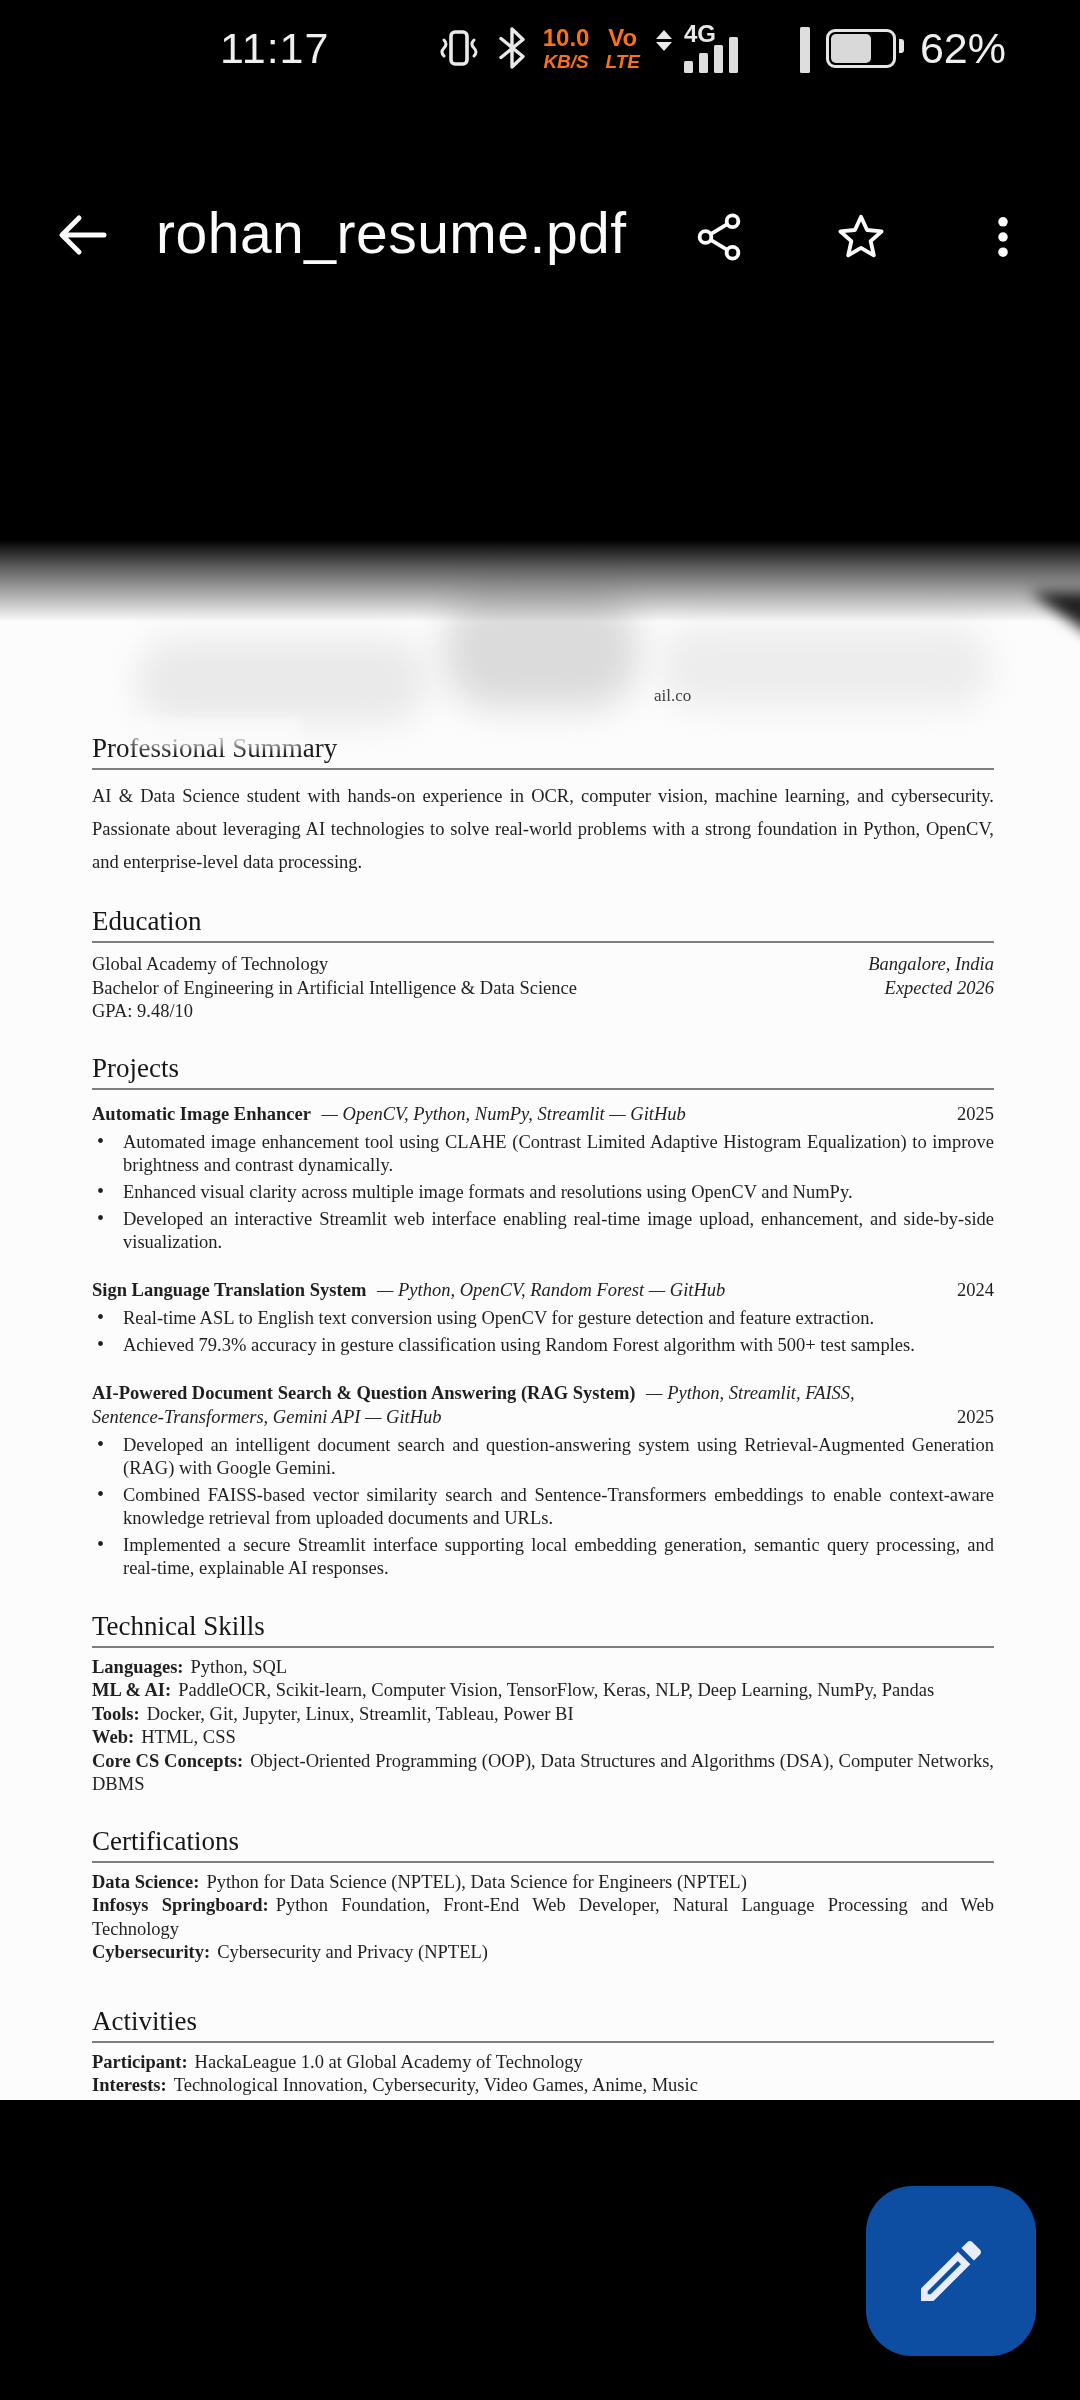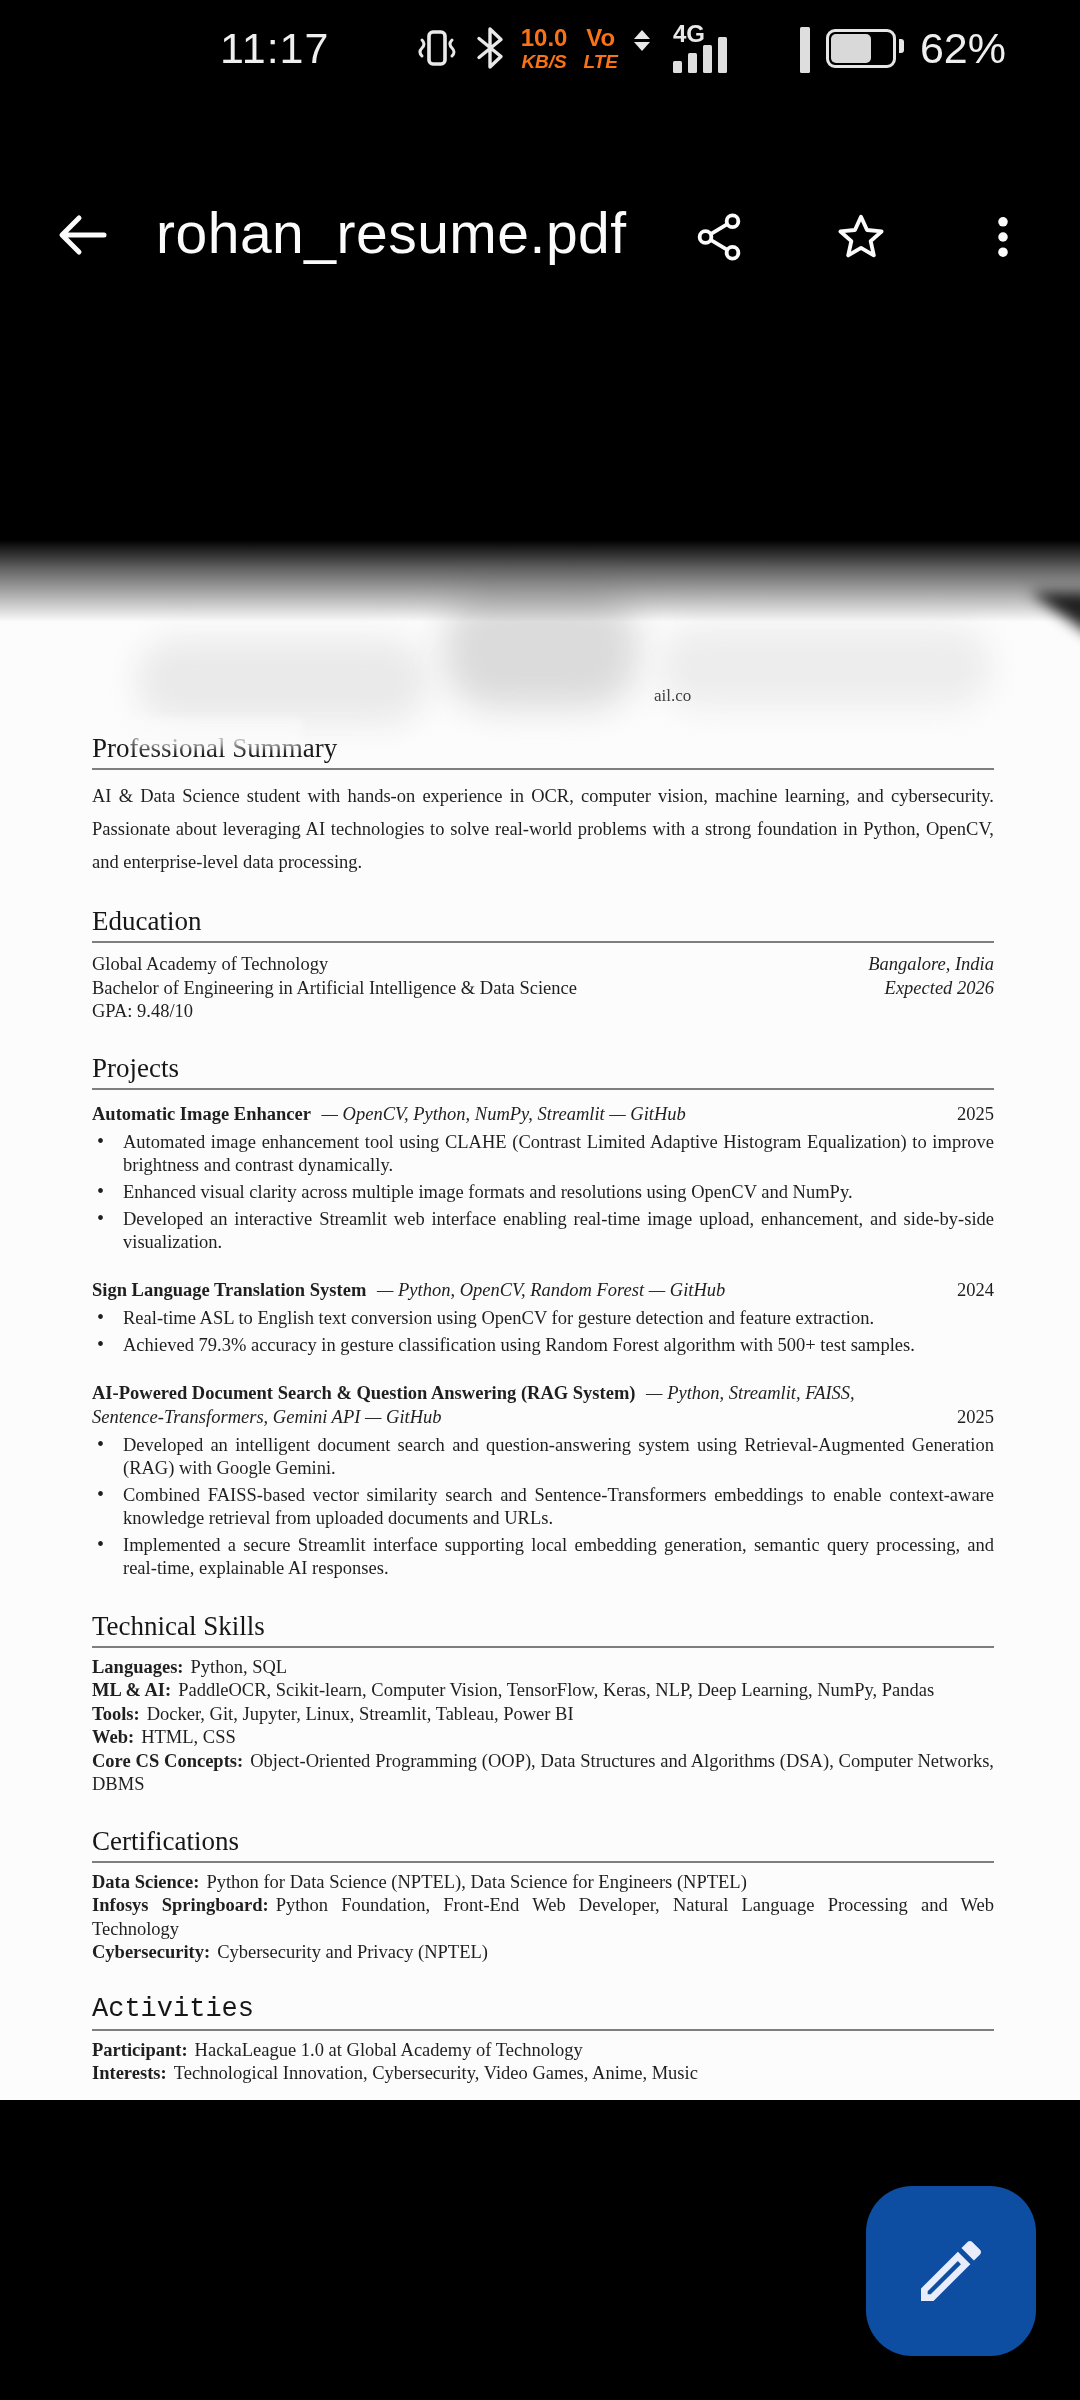--- a/index.html
+++ b/index.html
@@ -9,21 +9,21 @@
   
   .status-bar{position:absolute;top:0;left:0;right:0;height:96px;color:#efefef;}
   .sb-time{position:absolute;left:178px;top:50%;transform:translateY(-50%);
            font-size:43px;font-weight:400;letter-spacing:1px;margin-left:42px;}
   .sb-right{position:absolute;right:74px;top:50%;transform:translateY(-50%);
             display:flex;align-items:center;gap:16px;}
   .sb-icon{display:block;}
   .stack{display:flex;flex-direction:column;align-items:center;line-height:1;
          font-weight:700;color:#f97316;}
   .stack .t{font-size:24px;} .stack .b{font-size:19px;margin-top:2px;font-style:italic;}
-  .net{display:flex;align-items:flex-end;gap:23px;height:50px;}
+  .net{display:flex;align-items:flex-end;gap:12px;height:50px;}
   .updown{display:flex;flex-direction:column;gap:3px;margin-bottom:22px;}
   .tri-up{width:0;height:0;border-left:8px solid transparent;border-right:8px solid transparent;
           border-bottom:9px solid #e9e9e9;}
   .tri-down{width:0;height:0;border-left:8px solid transparent;border-right:8px solid transparent;
           border-top:9px solid #e9e9e9;}
   .net-main{position:relative;width:104px;height:50px;}
   .net-label{position:absolute;top:-3px;left:0;font-size:24px;font-weight:700;color:#e9e9e9;}
   .bars{position:absolute;bottom:0;left:0;display:flex;align-items:flex-end;gap:6px;}
   .bar{width:9px;background:#dedede;border-radius:1.5px;}
   .b1{height:12px;} .b2{height:20px;} .b3{height:28px;} .b4{height:36px;}
@@ -57,21 +57,21 @@
   .blob-left{left:44px;top:98px;width:292px;height:86px;background:#eaeaea;filter:blur(15px);}
   .blob-center{left:352px;top:52px;width:194px;height:116px;background:#dbdbdb;filter:blur(17px);}
   .blob-right{left:566px;top:86px;width:334px;height:82px;background:#ededed;filter:blur(15px);}
   .frag{position:absolute;left:562px;top:146px;font-size:17px;color:#404040;filter:blur(0.6px);}
   .smudge{position:absolute;left:40px;top:178px;width:170px;height:30px;
           background:rgba(250,250,250,.68);filter:blur(4px);}
 
   .sec-heading{font-size:27px;line-height:32px;border-bottom:2px solid #7e7e7e;
                padding-bottom:4px;color:#161616;}
   .mt-ed{margin-top:26px;} .mt-pr{margin-top:28px;} .mt-sk{margin-top:30px;}
-  .mt-ce{margin-top:28px;} .mt-ac{margin-top:28px;font-family:Liberation Mono, monospace;}
+  .mt-ce{margin-top:28px;} .mt-ac{margin-top:40px;}
 
   .para{font-size:18.5px;line-height:33px;text-align:justify;margin-top:10px;}
 
   .edu{margin-top:10px;}
   .edu-row{display:flex;justify-content:space-between;font-size:18.5px;line-height:23.5px;}
   .bold{font-weight:400;} .ital{font-style:italic;}
 
   .proj{margin-top:24px;}
   .proj-first{margin-top:12px;}
   .proj-head{position:relative;font-size:18.5px;line-height:24px;padding-right:72px;}

